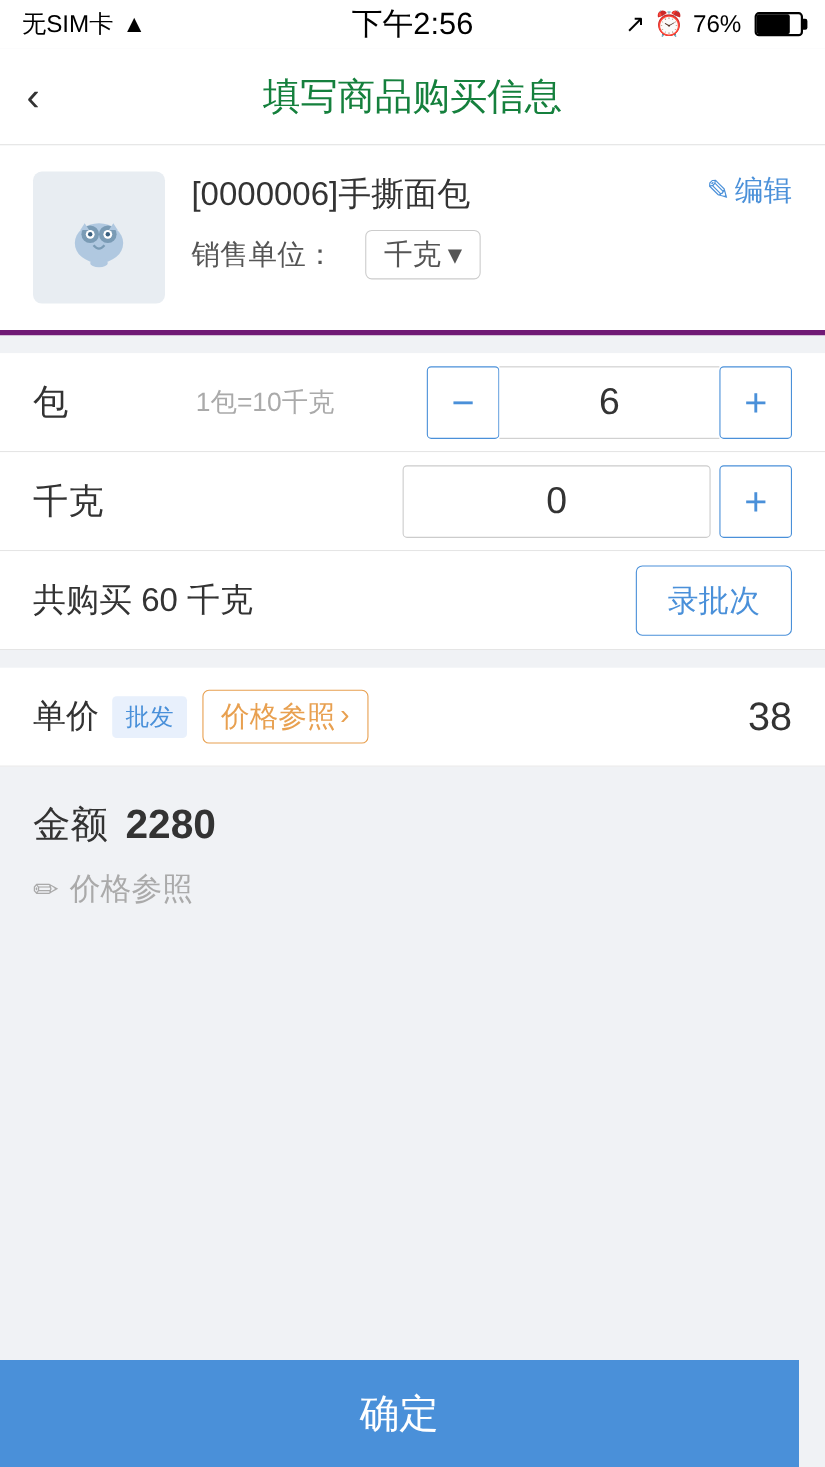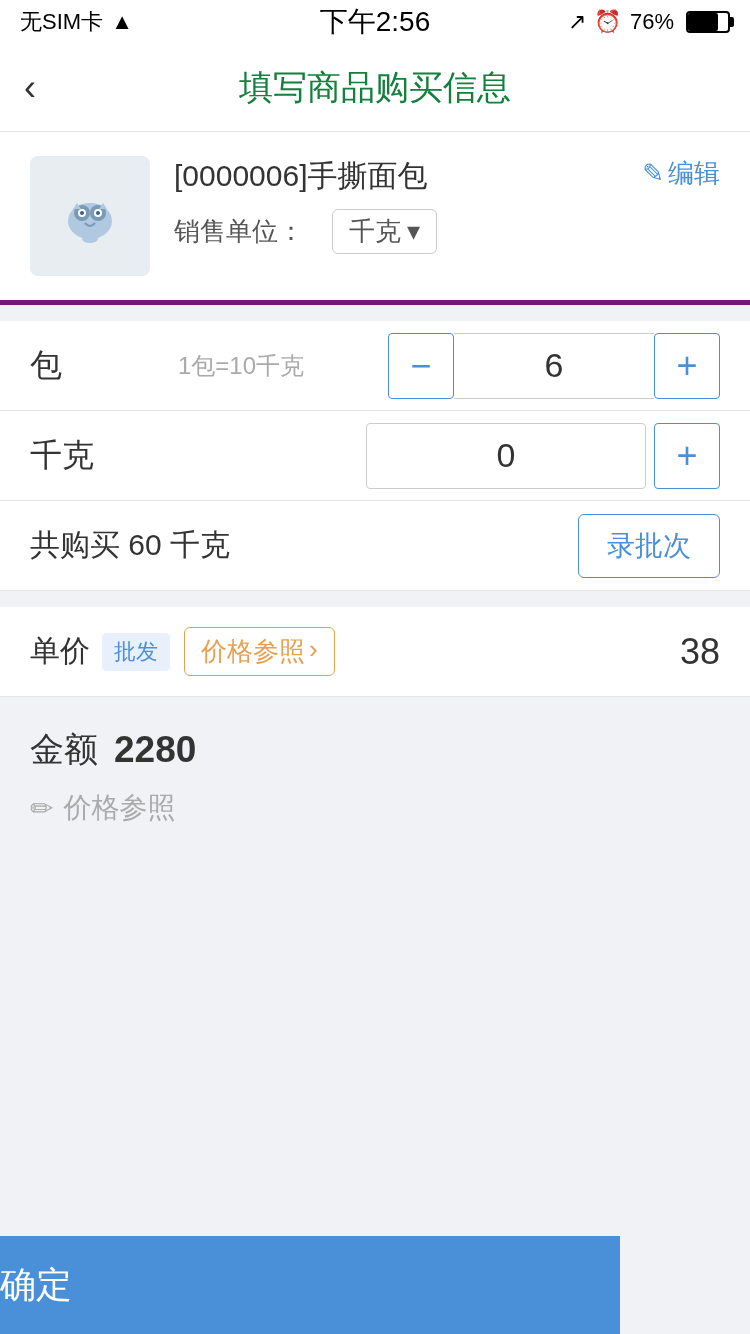--- a/index.html
+++ b/index.html
@@ -341,25 +341,26 @@
       font-size: 28px;
       color: #aaa;
       cursor: pointer;
     }
 
     
     .footer {
       position: fixed;
       bottom: 0;
       left: 0;
-      width: 620px;
+      width: 726px;
       height: 98px;
       background: #4a90d9;
       display: flex;
       align-items: center;
+      justify-content: center;
       cursor: pointer;
     }
     .footer-btn-text {
       font-size: 36px;
       color: #fff;
       font-weight: 500;
     }
 
     
     .main-content {

